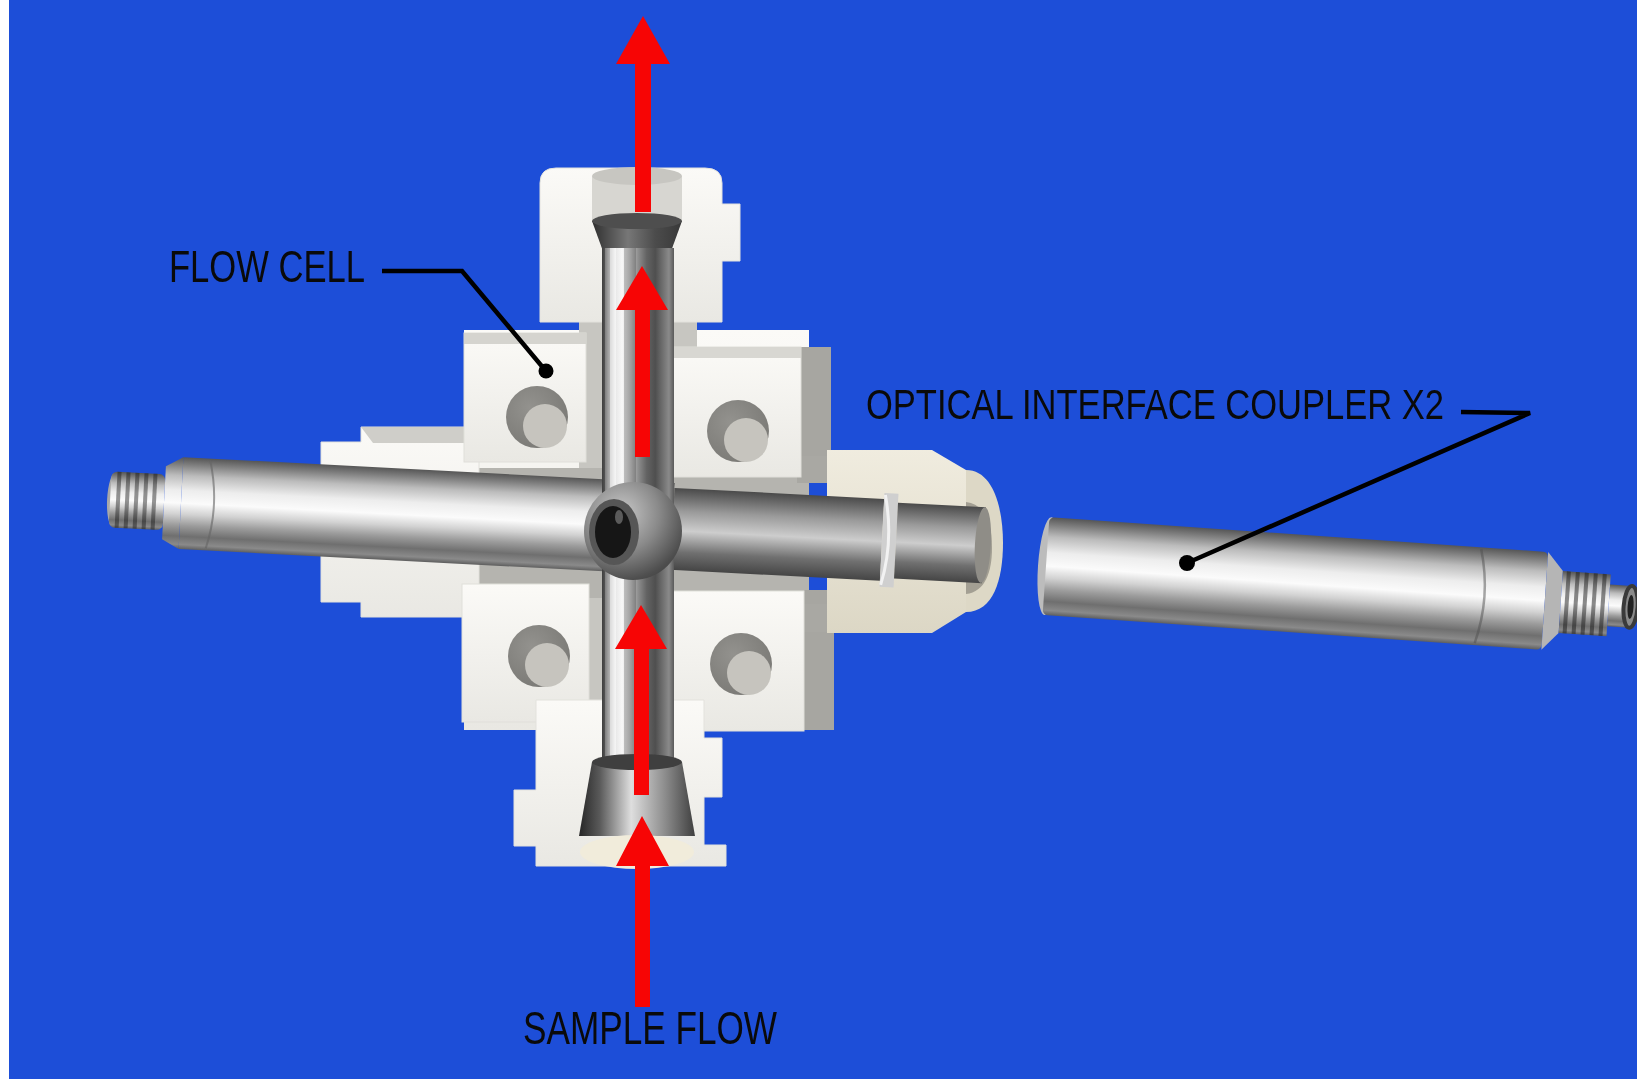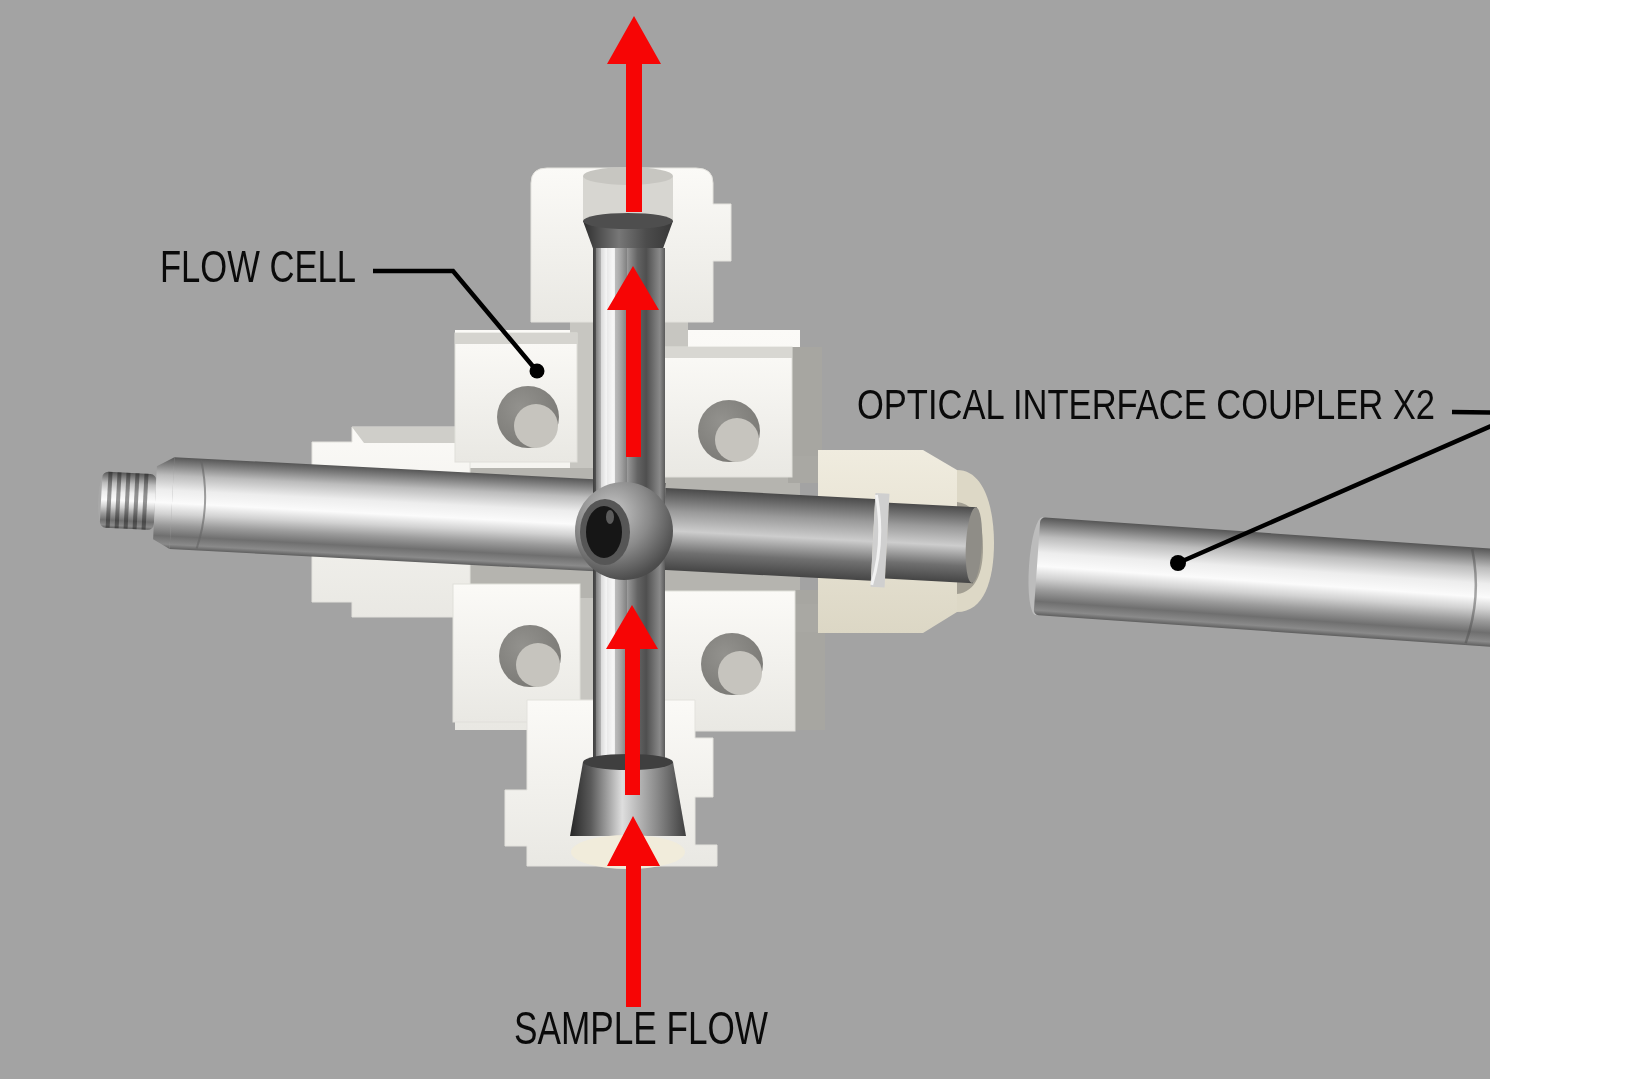--- a/index.html
+++ b/index.html
@@ -1,17 +1,17 @@
 <!DOCTYPE html>
 <html><head>
 <meta charset="utf-8">
 <style>
   html,body{margin:0;padding:0;background:#ffffff;}
-  .canvas{position:relative;width:1490px;height:1079px;background:#a3a3a3;overflow:hidden;
-          font-family:"Liberation Sans", sans-serif;}
+  .canvas{position:relative;width:1628px;height:1079px;background:#1d4ed8;overflow:hidden;
+          font-family:"Liberation Sans", sans-serif;margin-left:9px;}
   svg{display:block}
   text{font-family:"Liberation Sans", sans-serif; fill:#0a0a0a;}
 </style>
 </head>
 <body>
 
 <div class="canvas">
 <svg viewBox="0 0 1651 1079" width="1651" height="1079">
   <defs>
     <linearGradient id="metalH" x1="0" y1="0" x2="0" y2="1">

